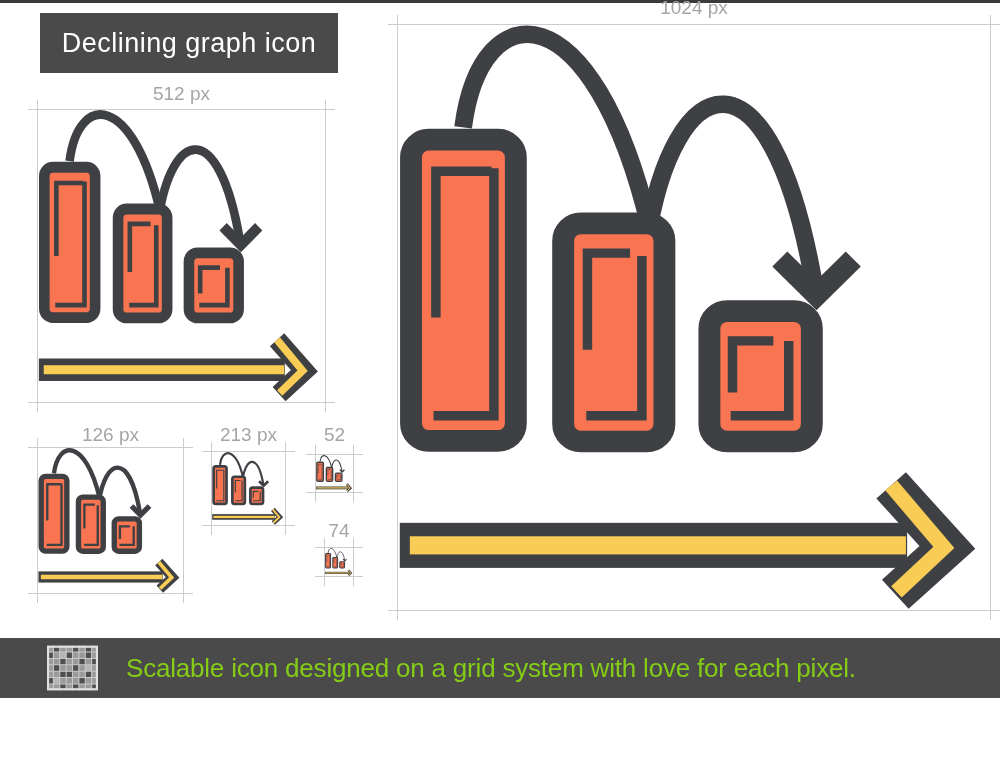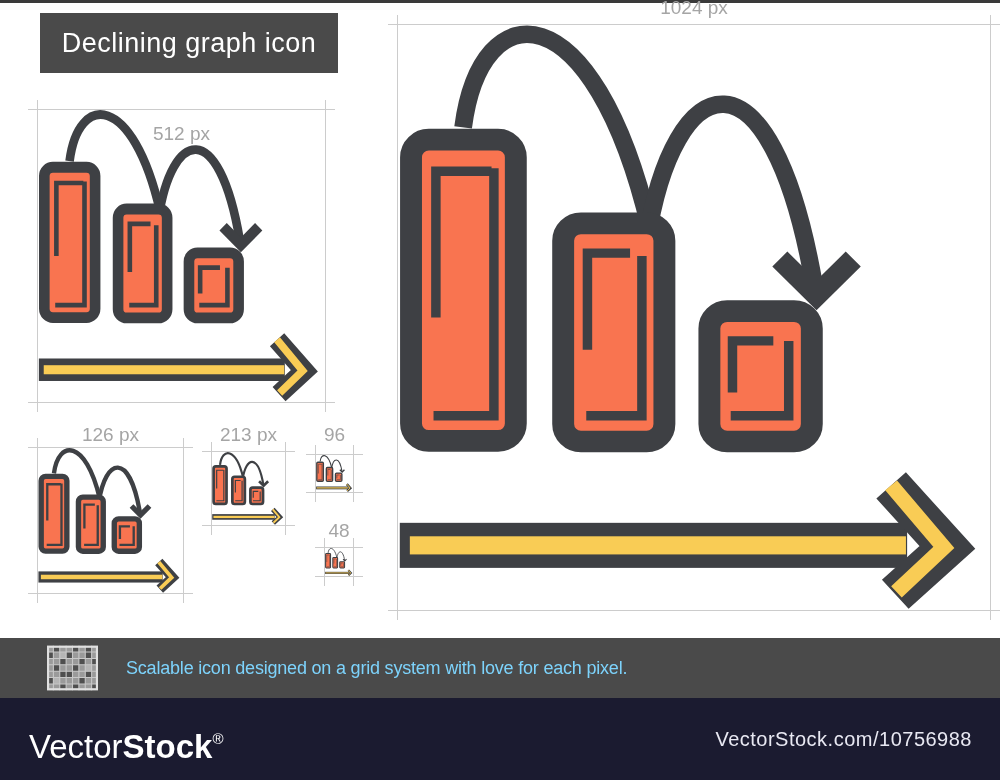--- a/index.html
+++ b/index.html
@@ -36,21 +36,21 @@
   .shaft-dark{fill:var(--outline,#3e4044);}
   .shaft-yellow{fill:var(--yellow,#f9cc55);}
   .head-dark{fill:none;stroke:var(--outline,#3e4044);stroke-width:67px;stroke-linejoin:miter;}
   .head-yellow{fill:none;stroke:var(--yellow,#f9cc55);stroke-width:26px;stroke-linejoin:miter;}
   .banner{
     position:absolute;left:0;top:638px;width:1000px;height:60px;
     background:var(--panel-gray,#4a4a4a);
   }
   .banner-text{
     position:absolute;left:126px;top:0;height:60px;line-height:60px;
-    color:#7dd3fc;font-size:18px;font-weight:300;white-space:nowrap;letter-spacing:-0.2px;
+    color:#84cc16;font-size:26px;font-weight:300;white-space:nowrap;letter-spacing:-0.2px;
   }
   .pixel-icon{position:absolute;left:47px;top:7px;}
   .footer{
     position:absolute;left:0;top:698px;width:1000px;height:82px;
     background:var(--navy,#1b1b30);
   }
   .brand{position:absolute;left:29px;top:0;height:82px;line-height:82px;color:#fff;font-size:33px;white-space:nowrap;}
   .brand .light{font-weight:300;}
   .brand .bold{font-weight:700;}
   .brand .reg{font-size:15px;vertical-align:14px;font-weight:400;}
@@ -84,21 +84,21 @@
       <path class="head-yellow" d="M 833 787 L 922 893 L 842 969"></path>
     </symbol>
   </svg>
 
   <div class="top-border"></div>
 
   <div class="title-box">
     <span>Declining graph icon</span>
   </div>
 
-  <div class="size-label" style="left:38px;top:84px;width:287px;margin-top:40px;">512 px</div>
+  <div class="size-label" style="left:38px;top:84px;width:287px;">512 px</div>
   <div class="guide" style="left:38px;top:110px;width:287px;height:292px;"></div>
   <svg class="icon" style="left:38px;top:110px;" width="287" height="292" preserveAspectRatio="none">
       <use href="#declining-icon" width="100%" height="100%"></use>
     </svg>
 
   <div class="size-label" style="left:398px;top:-2px;width:592px;">1024 px</div>
   <div class="guide" style="left:398px;top:25px;width:592px;height:585px;"></div>
   <svg class="icon" style="left:398px;top:25px;" width="592" height="585" preserveAspectRatio="none">
       <use href="#declining-icon" width="100%" height="100%"></use>
     </svg>
@@ -108,27 +108,27 @@
   <svg class="icon" style="left:38px;top:448px;" width="145" height="145" preserveAspectRatio="none">
       <use href="#declining-icon" width="100%" height="100%"></use>
     </svg>
 
   <div class="size-label" style="left:212px;top:425px;width:73px;">213 px</div>
   <div class="guide" style="left:212px;top:452px;width:73px;height:73px;"></div>
   <svg class="icon" style="left:212px;top:452px;" width="73" height="73" preserveAspectRatio="none">
       <use href="#declining-icon" width="100%" height="100%"></use>
     </svg>
 
-  <div class="size-label" style="left:316px;top:425px;width:37px;">96</div>
+  <div class="size-label" style="left:316px;top:425px;width:37px;">52</div>
   <div class="guide" style="left:316px;top:455px;width:37px;height:37px;"></div>
   <svg class="icon" style="left:316px;top:455px;" width="37" height="37" preserveAspectRatio="none">
       <use href="#declining-icon" width="100%" height="100%"></use>
     </svg>
 
-  <div class="size-label" style="left:325px;top:521px;width:28px;">48</div>
+  <div class="size-label" style="left:325px;top:521px;width:28px;">74</div>
   <div class="guide" style="left:325px;top:548px;width:28px;height:28px;"></div>
   <svg class="icon" style="left:325px;top:548px;" width="28" height="28" preserveAspectRatio="none">
       <use href="#declining-icon" width="100%" height="100%"></use>
     </svg>
 
   <div class="banner">
     <svg class="pixel-icon" width="51" height="46" viewBox="0 0 48 42">
       <rect x="0" y="0" width="48" height="42" fill="#9a9a9a"></rect>
       <g fill="#4f4f4f">
         <rect x="6" y="0" width="6" height="6"></rect>
@@ -158,18 +158,14 @@
       </g>
       <g stroke="#c8c8c8" stroke-width="1">
         <path d="M6 0V42M12 0V42M18 0V42M24 0V42M30 0V42M36 0V42M42 0V42"></path>
         <path d="M0 6H48M0 12H48M0 18H48M0 24H48M0 30H48M0 36H48"></path>
       </g>
       <rect x="1" y="1" width="46" height="40" fill="none" stroke="#e0e0e0" stroke-width="2"></rect>
     </svg>
     <div class="banner-text">Scalable icon designed on a grid system with love for each pixel.</div>
   </div>
 
-  <div class="footer">
-    <div class="brand"><span class="light">Vector</span><span class="bold">Stock</span><span class="reg">®</span></div>
-    <div class="credit">VectorStock.com/10756988</div>
-  </div>
 
 </div>
 
 </body></html>

